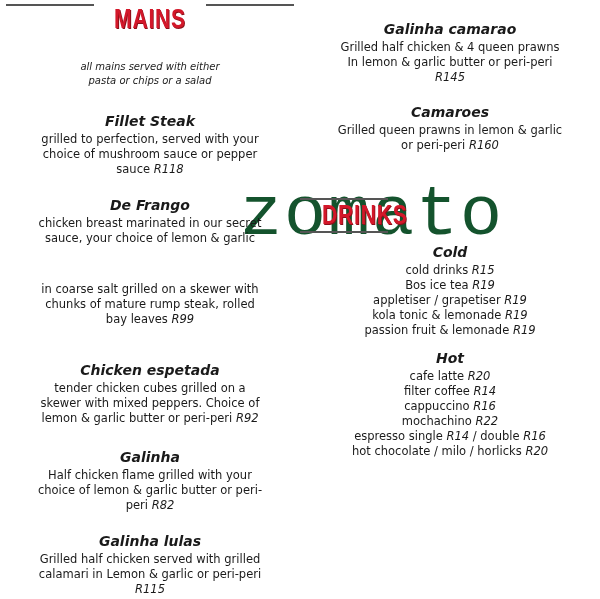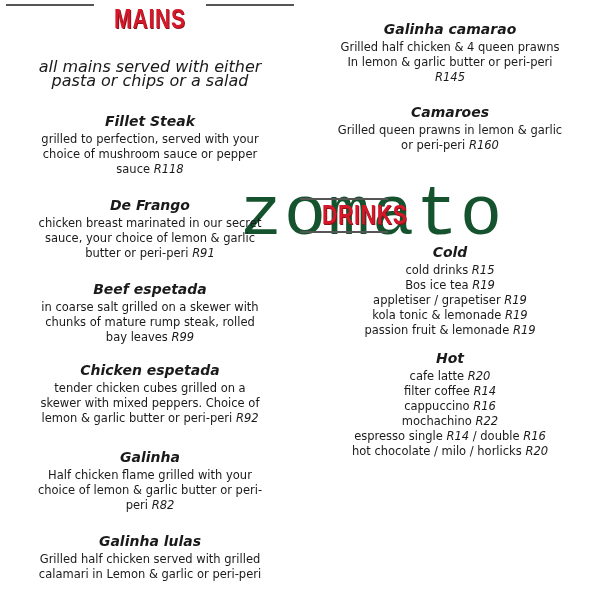--- a/index.html
+++ b/index.html
@@ -6,21 +6,21 @@
     body { width:600px; height:599px; position:relative; overflow:hidden;
       font-family:"DejaVu Sans", sans-serif; color:#1a1a1a; }
     .col { position:absolute; top:0; text-align:center; }
     .left { left:0; width:300px; }
     .right { left:300px; width:300px; }
     .heading-row { position:absolute; display:flex; align-items:flex-start; justify-content:center; }
     .rule { height:2px; background:#555; }
     .heading { font-family:"Liberation Sans", sans-serif; font-weight:bold; color:#d3182a;
       font-size:27px; letter-spacing:1px; transform:scaleX(0.78); margin:0 -6px;
       text-shadow:1px 1px 0 #8a1019; }
-    .note { position:absolute; font-style:italic; font-size:16px; line-height:14px; }
+    .note { position:absolute; font-style:italic; font-size:10px; line-height:14px; }
     .item { position:absolute; }
     .item-name { font-weight:bold; font-style:italic; font-size:14px; line-height:14px; margin-bottom:4px; }
     .item-desc { font-size:11.5px; line-height:15px; }
     .price { font-style:italic; }
     .watermark { position:absolute; left:240px; top:176px; font-size:70px; color:#14532d;
       font-family:Liberation Mono, monospace; letter-spacing:2px; z-index:0; }
     .content { position:relative; z-index:1; }
     .sub { position:absolute; }
     .drink { font-size:11.5px; line-height:15px; }
   </style>
@@ -50,26 +50,24 @@
       <div>choice of mushroom sauce or pepper</div>
       <div><span>sauce </span><span class="price">R118</span></div>
     </div>
   </div>
 
   <div class="item" style="top:198px; left:0; width:300px;">
     <div class="item-name">De Frango</div>
     <div class="item-desc">
       <div>chicken breast marinated in our secret</div>
       <div>sauce, your choice of lemon &amp; garlic</div>
-      <div><span>butter or peri-peri </span><span class="price">R91</span></div>
     </div>
   </div>
 
   <div class="item" style="top:282px; left:0; width:300px;">
-    <div class="item-name">Beef espetada</div>
     <div class="item-desc">
       <div>in coarse salt grilled on a skewer with</div>
       <div>chunks of mature rump steak, rolled</div>
       <div><span>bay leaves </span><span class="price">R99</span></div>
     </div>
   </div>
 
   <div class="item" style="top:363px; left:0; width:300px;">
     <div class="item-name">Chicken espetada</div>
     <div class="item-desc">
@@ -86,20 +84,21 @@
       <div>choice of lemon &amp; garlic butter or peri-</div>
       <div><span>peri </span><span class="price">R82</span></div>
     </div>
   </div>
 
   <div class="item" style="top:534px; left:0; width:300px;">
     <div class="item-name">Galinha lulas</div>
     <div class="item-desc">
       <div>Grilled half chicken served with grilled</div>
       <div>calamari in Lemon &amp; garlic or peri-peri</div>
+      <div><span class="price">R115</span></div>
     </div>
   </div>
 </div>
 
 <div class="col right">
   <div class="item" style="top:22px; left:0; width:300px;">
     <div class="item-name">Galinha camarao</div>
     <div class="item-desc">
       <div>Grilled half chicken &amp; 4 queen prawns</div>
       <div>In lemon &amp; garlic butter or peri-peri</div>

